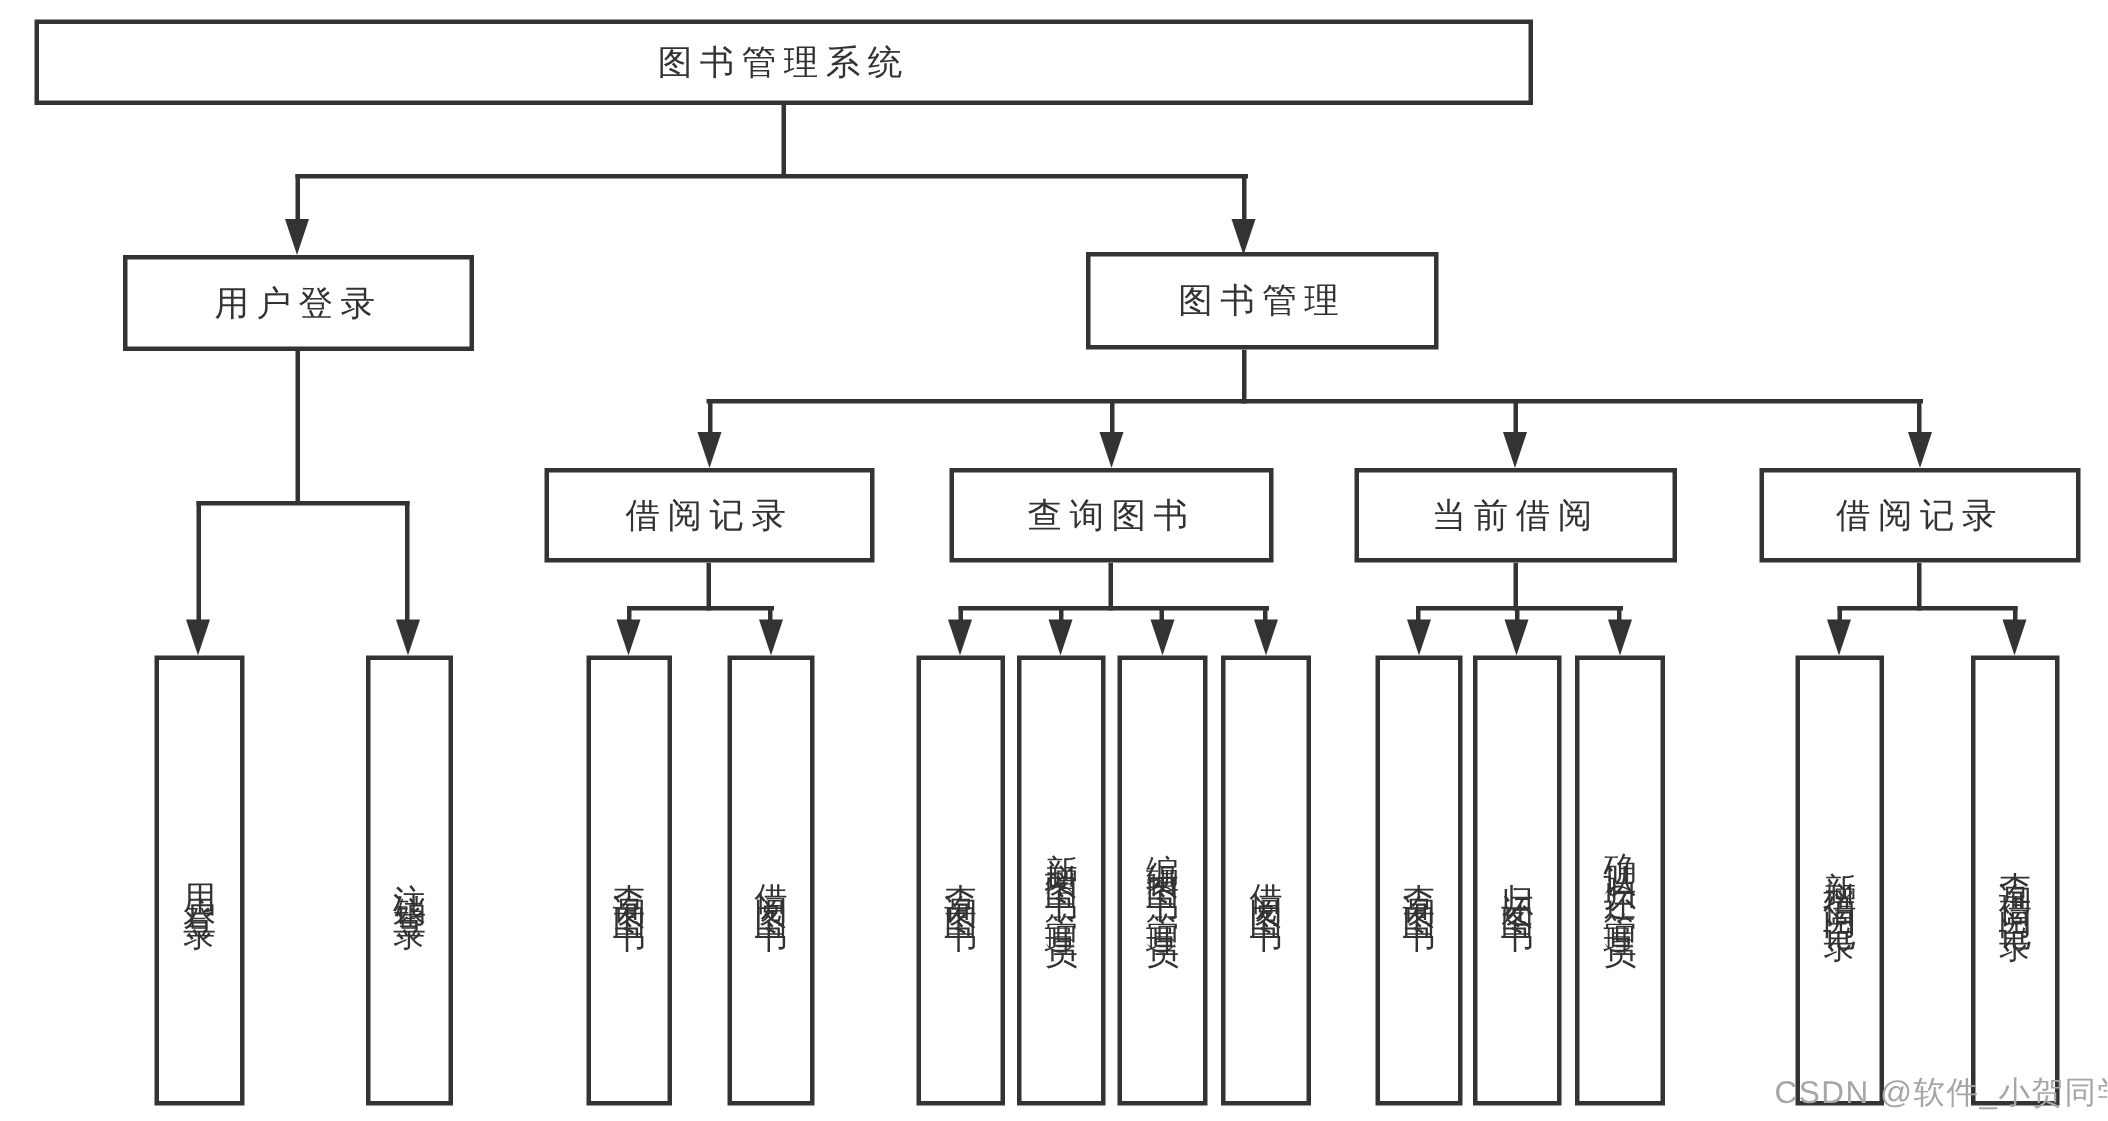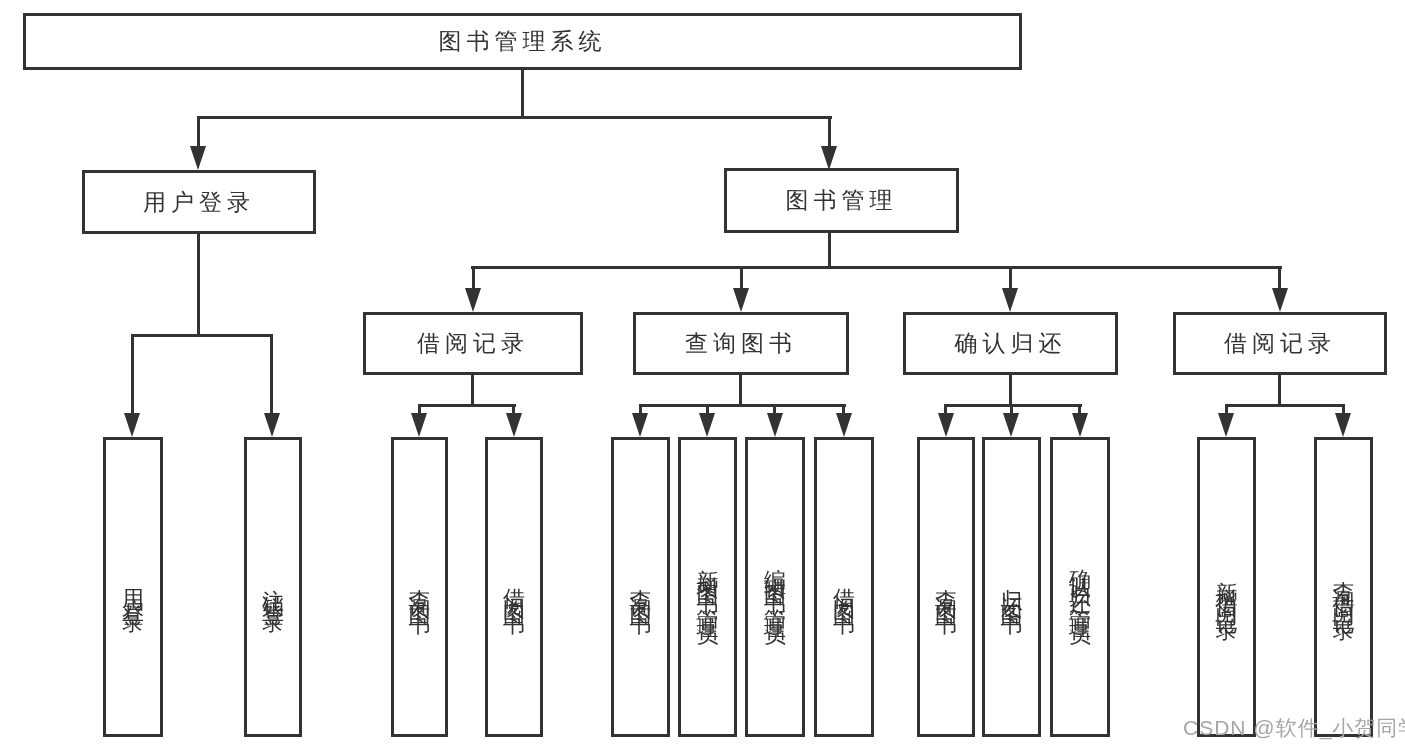--- a/index.html
+++ b/index.html
@@ -105,21 +105,21 @@
     <span>图书管理</span>
   </div>
 
   <div class="box" style="left:363px;top:312px;width:220px;height:63px">
     <span>借阅记录</span>
   </div>
   <div class="box" style="left:633px;top:312px;width:216px;height:63px">
     <span>查询图书</span>
   </div>
   <div class="box" style="left:903px;top:312px;width:215px;height:63px">
-    <span>确认归还</span>
+    <span>当前借阅</span>
   </div>
   <div class="box" style="left:1173px;top:312px;width:214px;height:63px">
     <span>借阅记录</span>
   </div>
 
   <div class="box vbox" style="left:103px;top:437px;width:60px;height:300px">
     <span>用户登录</span>
   </div>
   <div class="box vbox" style="left:244px;top:437px;width:58px;height:300px">
     <span>注销登录</span>

